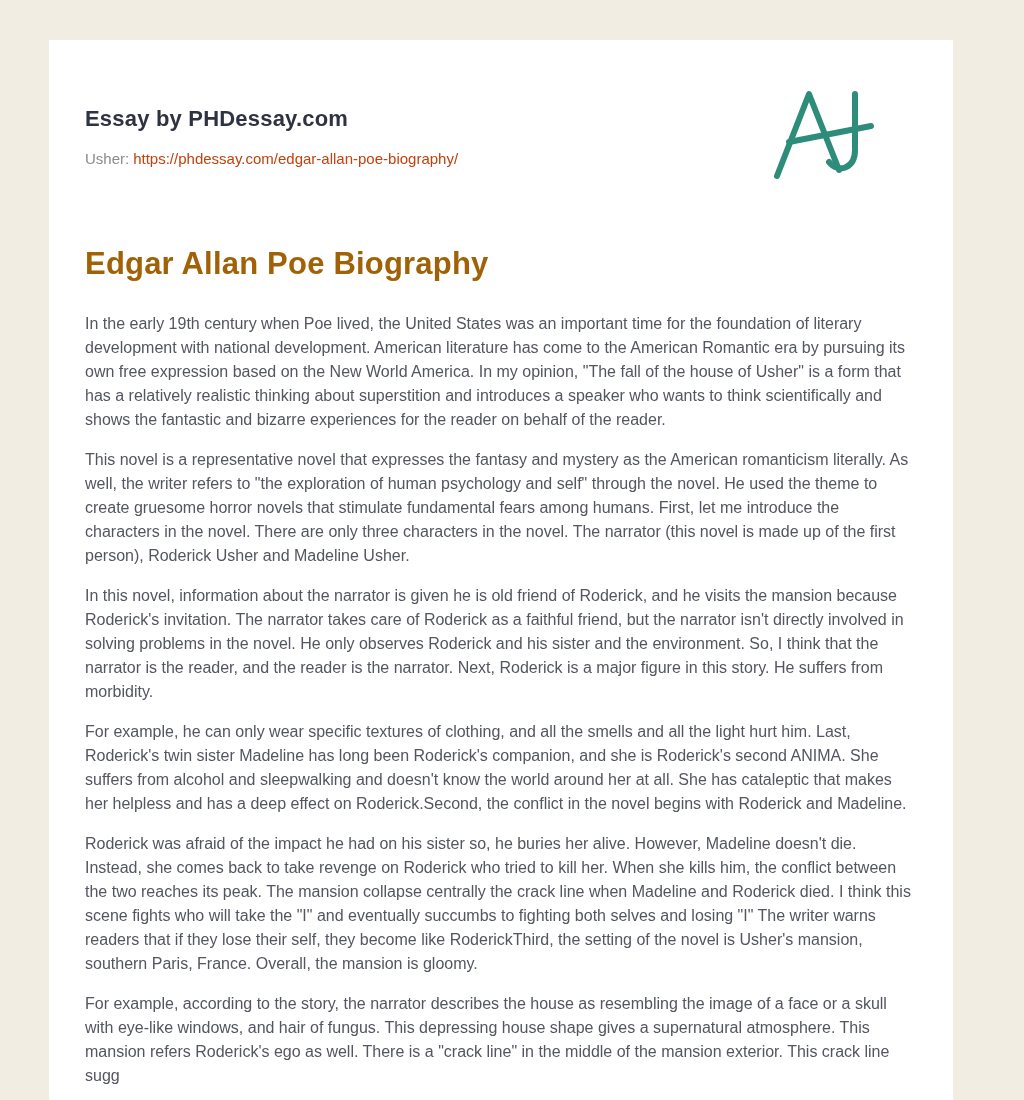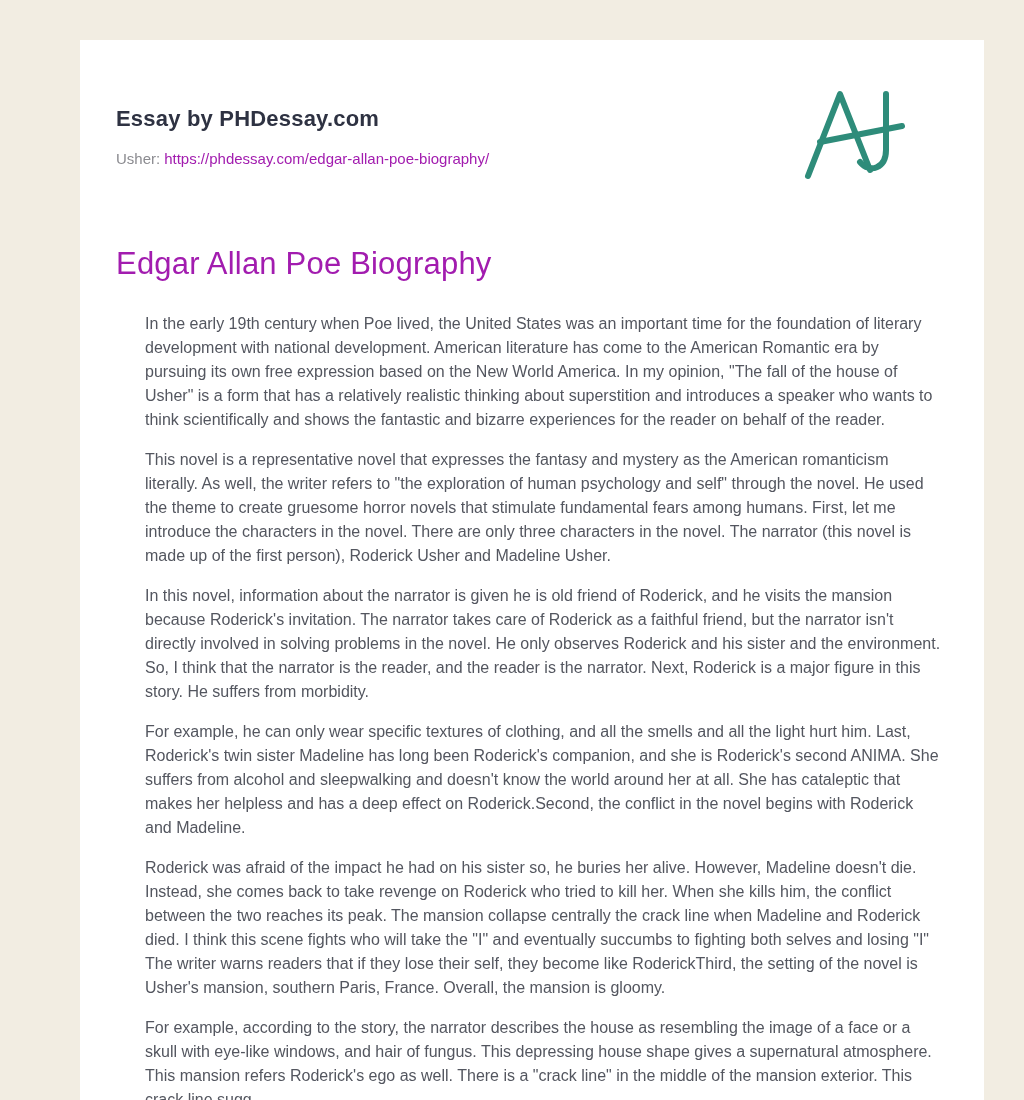--- a/index.html
+++ b/index.html
@@ -7,21 +7,21 @@
     width: 1024px;
     height: 1100px;
     overflow: hidden;
     font-family: "Liberation Sans", "DejaVu Sans", sans-serif;
   }
   body { background: #f2ede2; }
 
   .page {
     width: 1024px;
     height: 825px;
-    padding: 40px 60px 0 80px;
+    padding: 40px 60px 0 49px;
   }
 
   .card {
     background: #ffffff;
     width: 904px;
     min-height: 1060px;
     padding: 48px 40px 40px 36px;
   }
 
   
@@ -36,49 +36,48 @@
     color: #2e3242;
     letter-spacing: 0.2px;
     margin-top: 18px;
   }
   .source-line {
     margin-top: 18px;
     font-size: 15px;
     color: #8b8b90;
   }
   .source-line a {
-    color: #a21caf;
+    color: #c2410c;
     text-decoration: none;
     margin-left: 4px;
   }
   .logo {
     width: 112px;
     height: 92px;
     flex: 0 0 auto;
     margin-right: 32px;
   }
 
   
   .essay-title {
     margin-top: 66px;
     font-size: 31px;
-    font-weight: 400;
-    color: #a21caf;
+    font-weight: 700;
+    color: #a16207;
     letter-spacing: 0.2px;
   }
   .essay-body {
     margin-top: 30px;
   }
   .essay-body p {
     font-size: 16px;
     line-height: 24px;
     color: #53565f;
     margin-bottom: 16px;
     max-width: 828px;
-    margin-left: 29px;
   }
 </style>
 </head>
 <body>
 
 <div class="page">
   <div class="card">
 
     <header class="card-header">
       <div class="header-text">

